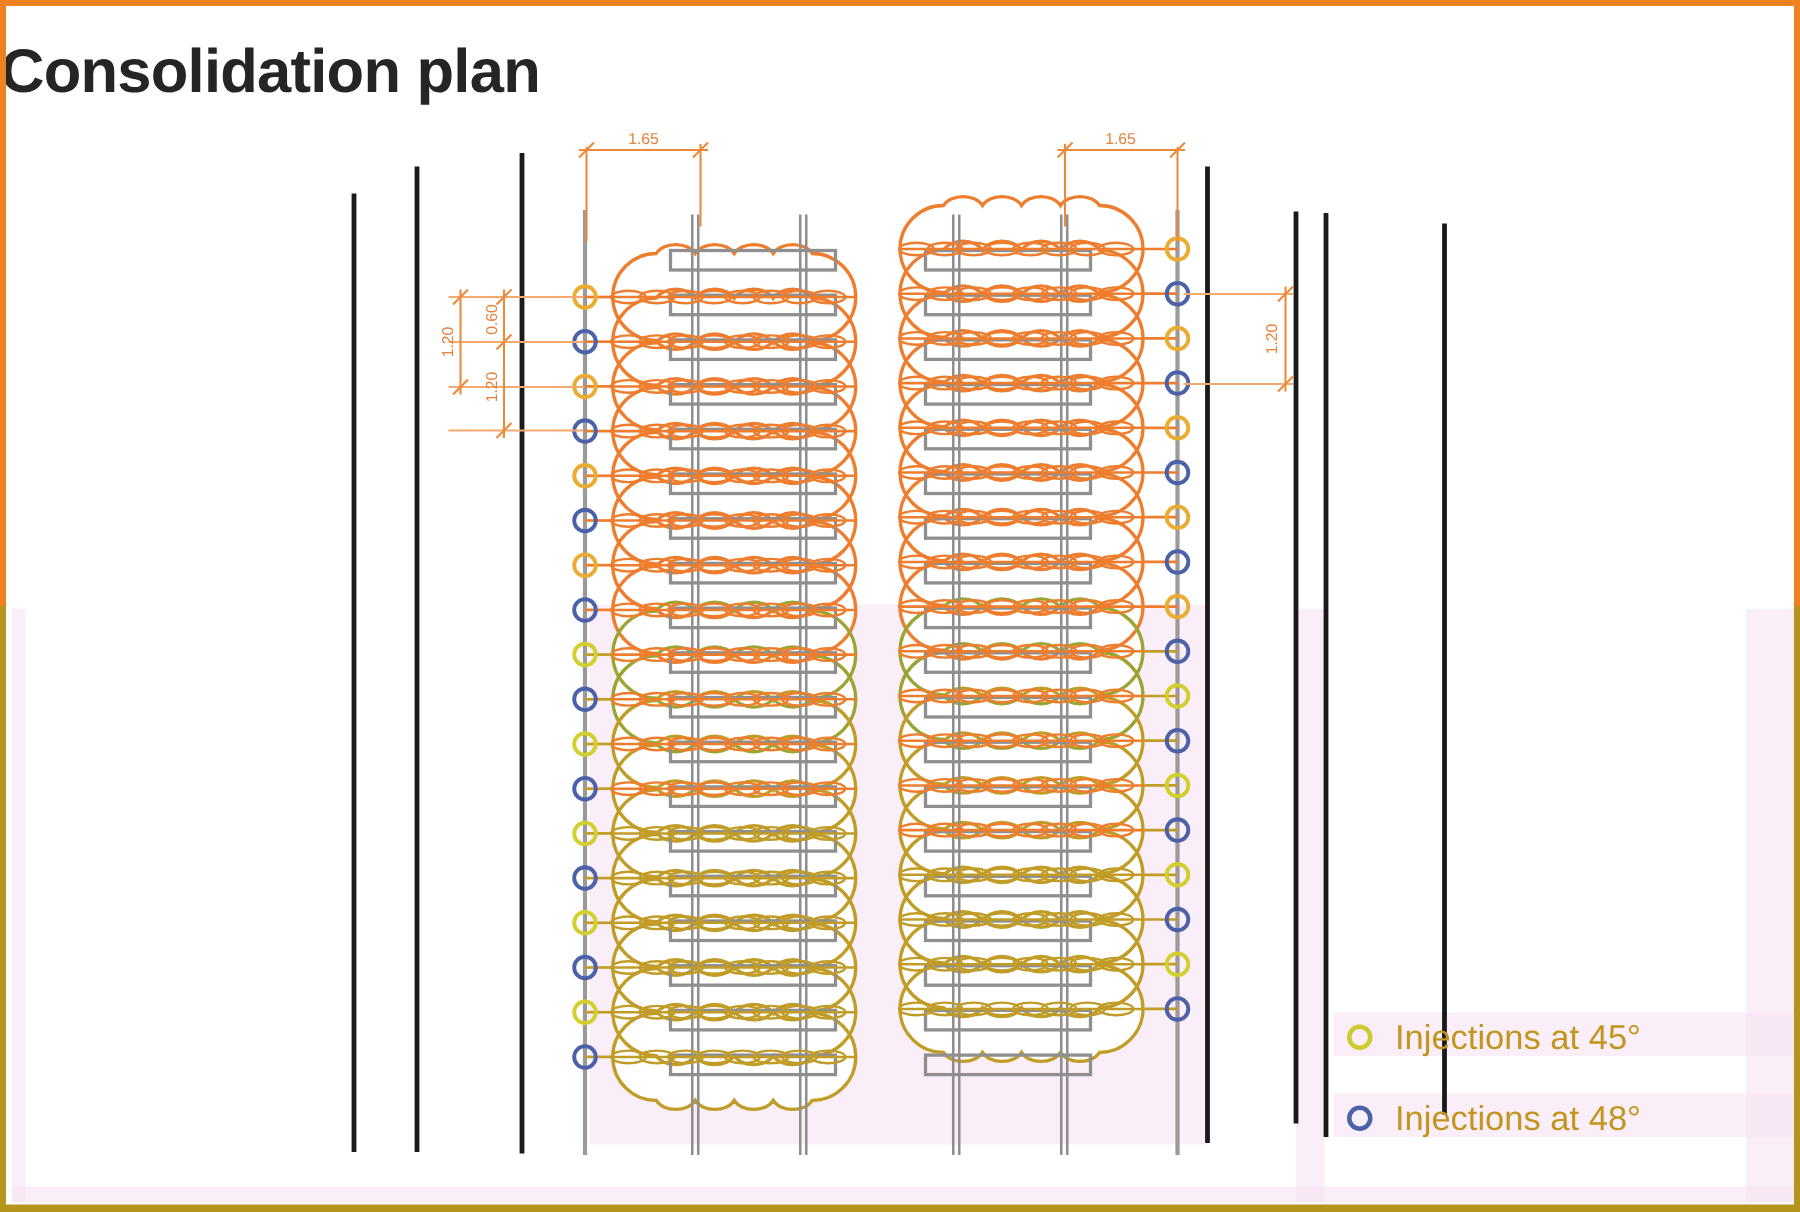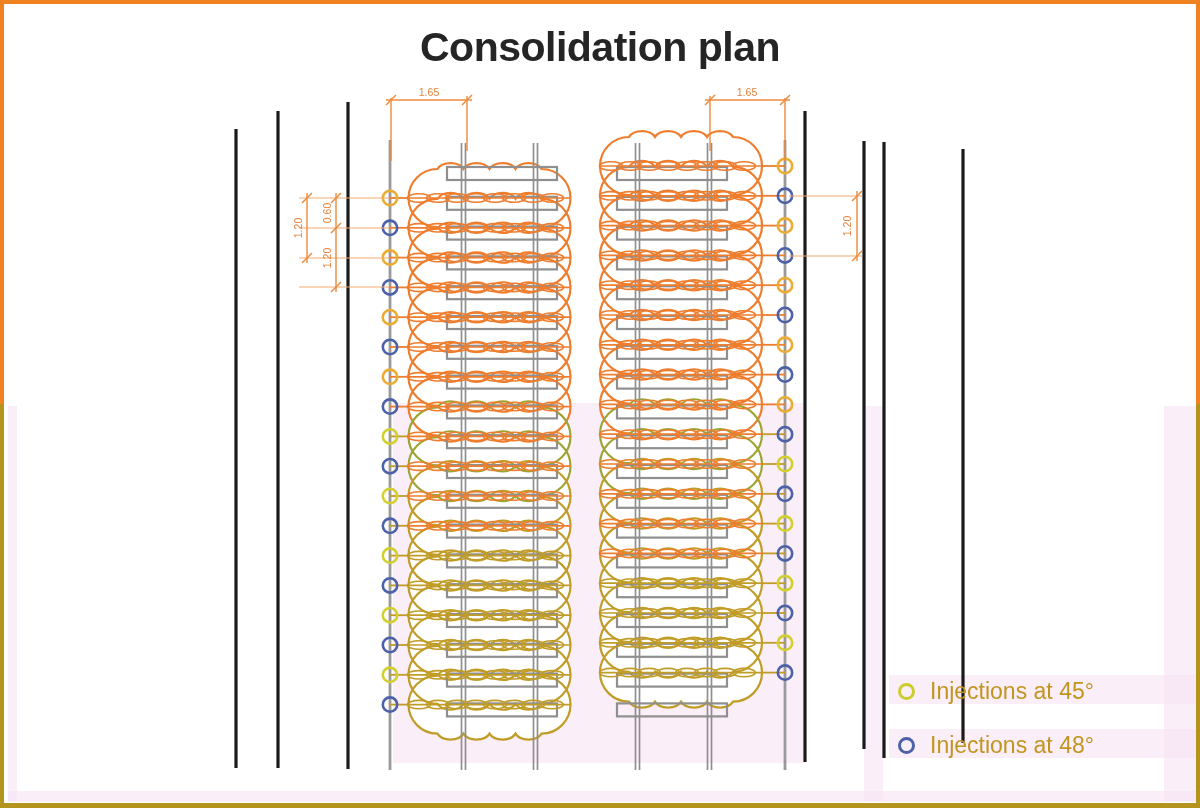--- a/index.html
+++ b/index.html
@@ -6,21 +6,21 @@
   .stage{
     position:relative;width:1200px;height:808px;background:#ffffff;
     overflow:hidden;font-family:"Liberation Sans",sans-serif;
   }
   .b-top{position:absolute;left:0;top:0;width:100%;height:4px;}
   .b-bottom{position:absolute;left:0;bottom:0;width:100%;height:5px;}
   .b-left{position:absolute;left:0;top:0;bottom:0;width:4px;}
   .b-right{position:absolute;right:0;top:0;bottom:0;width:4px;}
   .v-split{background:linear-gradient(to bottom,#f08121 0%,#f08121 50%,#b5941d 50%,#b5941d 100%);}
   .title{
-    position:absolute;top:24px;left:0;width:100%;text-align:center;
+    position:absolute;top:24px;left:0;width:100%;
     font-weight:bold;font-size:41px;letter-spacing:-0.5px;color:#252525;
   }
   #plan-svg{position:absolute;left:0;top:0;}
   .legend-row{
     position:absolute;display:flex;align-items:center;gap:15px;height:26px;
   }
   .legend-marker{
     width:11px;height:11px;border-radius:50%;border:3px solid #cdcc2e;background:transparent;
     flex:0 0 auto;
   }

